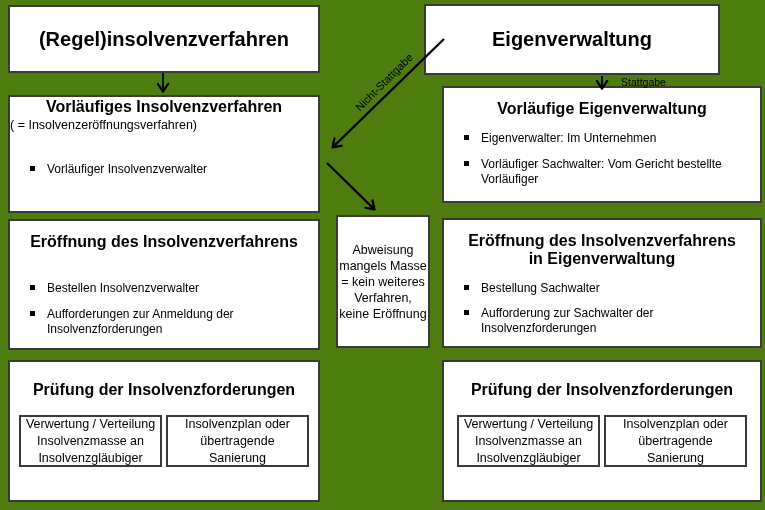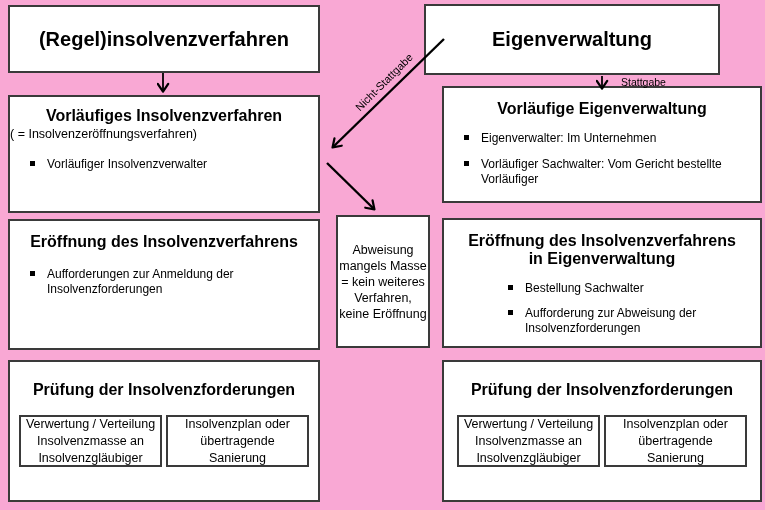--- a/index.html
+++ b/index.html
@@ -1,19 +1,19 @@
 <!DOCTYPE html>
 <html><head>
 <meta charset="utf-8">
 <style>
   html, body { margin: 0; padding: 0; background: #ffffff; }
   .canvas {
     position: relative;
     width: 765px; height: 510px;
-    background: #f9a8d4;
+    background: #4d7c0f;
     color: #000000;
     font-family: "Liberation Sans", sans-serif;
     overflow: hidden;
   }
   .box {
     position: absolute;
     background: #ffffff;
     border: 2px solid #3a3a3a;
     box-sizing: border-box;
   }
@@ -21,21 +21,21 @@
     display: flex; align-items: center; justify-content: center;
     font-weight: bold; font-size: 20px;
   }
   .stage-title {
     font-weight: bold; font-size: 16px; text-align: center;
     line-height: 1.15;
   }
   .stage-subtitle {
     font-size: 12.5px; margin-top: 2px;
   }
-  .bullets { margin-top: 16px; padding-left: 20px; padding-right: 10px; }
+  .bullets { margin-top: 30px; padding-left: 20px; padding-right: 10px; }
   .bullet { display: flex; margin-bottom: 11px; font-size: 12px; line-height: 1.22; }
   .bullet .sq {
     width: 5px; height: 5px; background: #000; flex: none;
     margin-top: 4px; margin-right: 12px;
   }
   .center-col {
     display: flex; flex-direction: column; align-items: center; justify-content: center;
     text-align: center;
   }
   .abweisung-box { font-size: 12.5px; line-height: 1.28; }
@@ -64,21 +64,21 @@
 <div class="canvas">
 
   <div class="box header-box" style="left:8px; top:5px; width:312px; height:68px;">
     <span>(Regel)insolvenzverfahren</span>
   </div>
 
   <div class="box header-box" style="left:424px; top:4px; width:296px; height:71px;">
     <span>Eigenverwaltung</span>
   </div>
 
-  <div class="box" style="left:8px; top:95px; width:312px; height:118px; padding-top:10px;">
+  <div class="box" style="left:8px; top:95px; width:312px; height:118px; padding-top:1px;">
     <div class="stage-title">Vorläufiges Insolvenzverfahren</div>
     <div class="stage-subtitle">( = Insolvenzeröffnungsverfahren)</div>
     <div class="bullets">
       <div class="bullet">
         <span class="sq"></span>
         <div>Vorläufiger Insolvenzverwalter</div>
       </div>
     </div>
   </div>
 
@@ -97,20 +97,24 @@
         </div>
       </div>
     </div>
   </div>
 
   <div class="box" style="left:8px; top:219px; width:312px; height:131px; padding-top:12px;">
     <div class="stage-title">Eröffnung des Insolvenzverfahrens</div>
     <div class="bullets">
       <div class="bullet">
         <span class="sq"></span>
+        <div>Bestellen Insolvenzverwalter</div>
+      </div>
+      <div class="bullet">
+        <span class="sq"></span>
         <div>
           <div>Aufforderungen zur Anmeldung der</div>
           <div>Insolvenzforderungen</div>
         </div>
       </div>
     </div>
   </div>
 
   <div class="box center-col abweisung-box" style="left:336px; top:215px; width:94px; height:133px;">
     <div>Abweisung</div>
@@ -118,29 +122,29 @@
     <div>= kein weiteres</div>
     <div>Verfahren,</div>
     <div>keine Eröffnung</div>
   </div>
 
   <div class="box" style="left:442px; top:218px; width:320px; height:130px; padding-top:12px;">
     <div class="stage-title">
       <div>Eröffnung des Insolvenzverfahrens</div>
       <div>in Eigenverwaltung</div>
     </div>
-    <div class="bullets" style="margin-top:12px;margin-left:44px;">
+    <div class="bullets" style="margin-top:12px;">
       <div class="bullet">
         <span class="sq"></span>
         <div>Bestellung Sachwalter</div>
       </div>
       <div class="bullet">
         <span class="sq"></span>
         <div>
-          <div>Aufforderung zur Abweisung der</div>
+          <div>Aufforderung zur Sachwalter der</div>
           <div>Insolvenzforderungen</div>
         </div>
       </div>
     </div>
   </div>
 
   <div class="box" style="left:8px; top:360px; width:312px; height:142px;">
     <div class="stage-title pruefung-title">Prüfung der Insolvenzforderungen</div>
     <div class="sub-row">
       <div class="sub-box">

